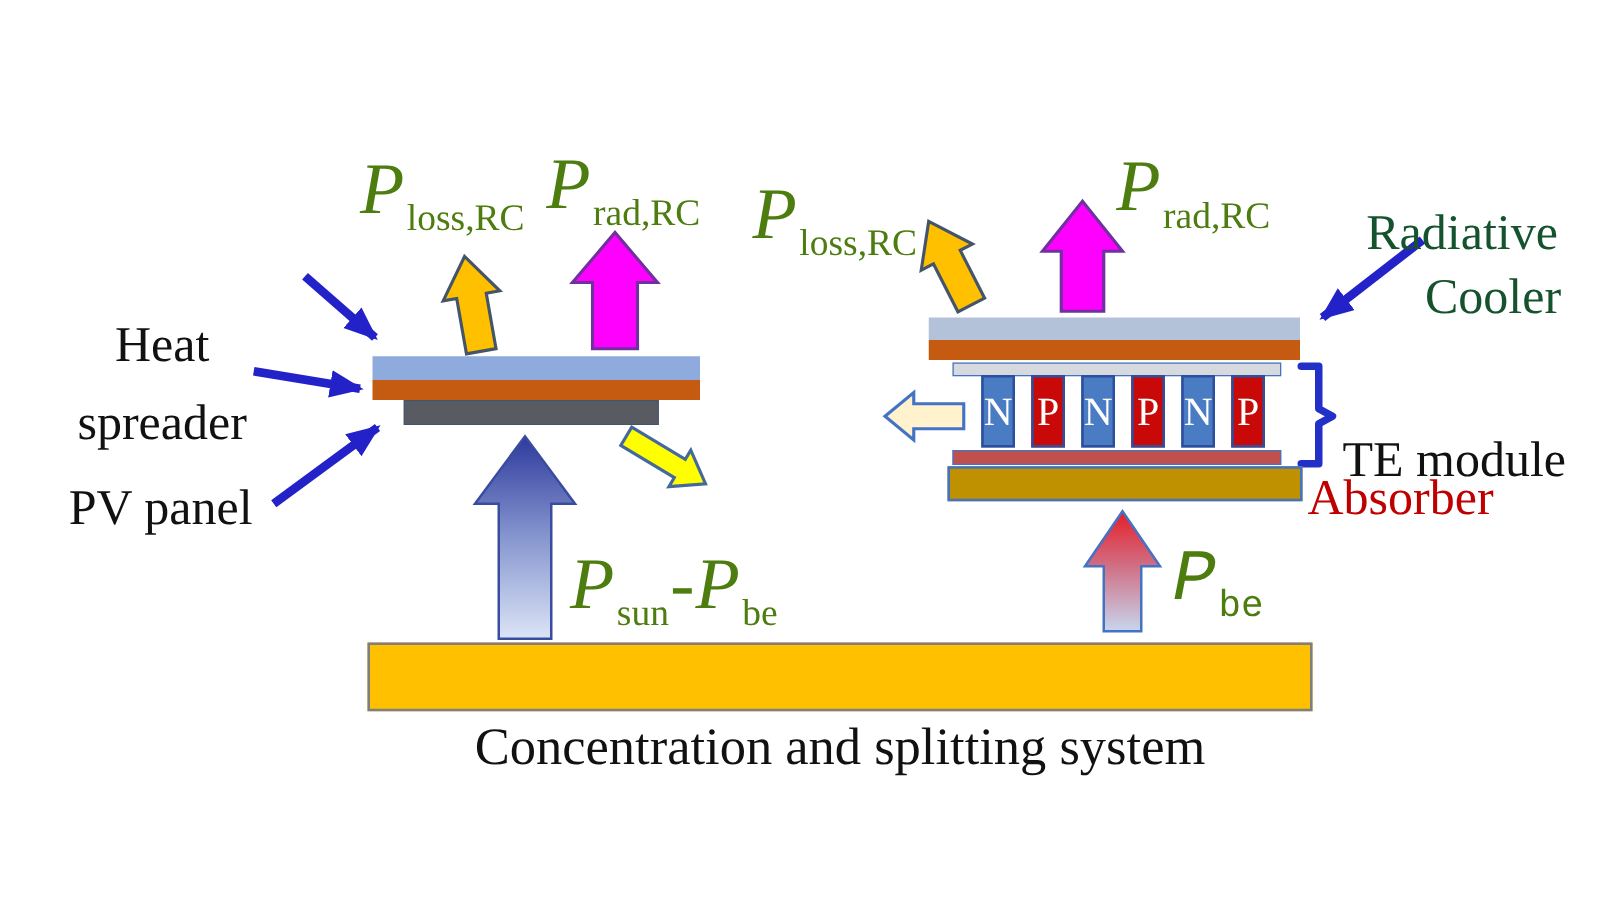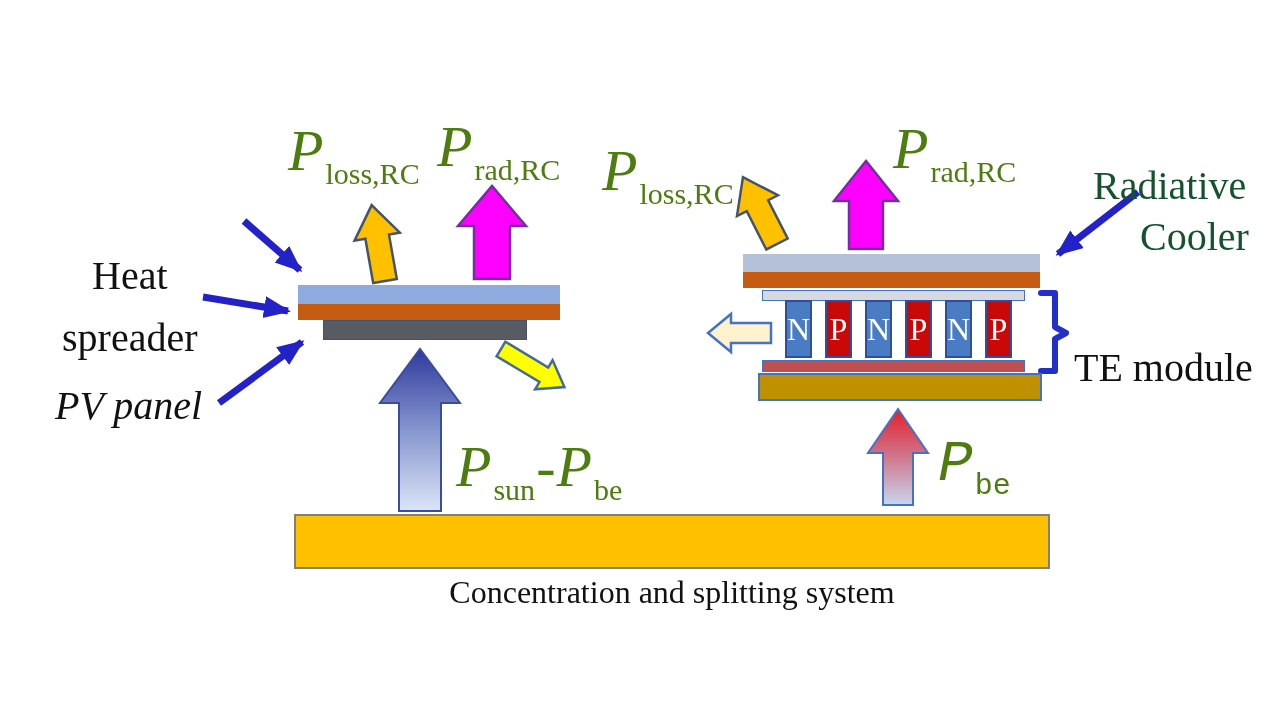--- a/index.html
+++ b/index.html
@@ -12,21 +12,21 @@
   .plabel sub{font-style:normal;font-size:30px;vertical-align:-14px;line-height:0;margin-left:2px;}
   .plabel .minus{font-style:normal;margin:0 1px;}
   .purple{color:#14532d;}
   .redtxt{color:#C00000;}
   .leg{position:absolute;z-index:2;top:300px;width:27px;height:58px;box-sizing:border-box;
        border:2px solid #2E4E9E;display:flex;align-items:center;justify-content:center;
        color:#fff;font-size:32px;font-family:"Liberation Serif","DejaVu Serif",serif;}
   .legN{background:#4A7CC4;}
   .legP{background:#C90808;}
   .caption{position:absolute;z-index:3;left:294px;top:574px;width:756px;text-align:center;
-           font-size:32px;color:#111;white-space:nowrap;}
+           font-size:42px;color:#111;white-space:nowrap;}
 </style>
 </head>
 <body>
 
 <div id="canvas">
 
   <svg id="arrows" viewBox="0 0 1280 720" xmlns="http://www.w3.org/2000/svg">
     <defs>
       <marker id="head" markerUnits="userSpaceOnUse" markerWidth="30" markerHeight="24" refX="24" refY="11" orient="auto">
         <path d="M0,0 L27,11 L0,22 Z" fill="#2222C8"></path>
@@ -88,25 +88,26 @@
       <span>P</span>
     </div>
 
   <div class="layer" style="left:762px;top:360px;width:263px;height:12px;background:#C0504D;border:1.5px solid #4472C4;"></div>
   <div class="layer" style="left:758px;top:373px;width:284px;height:28px;background:#BF9000;border:2px solid #4472C4;"></div>
 
   <div class="layer" style="left:294px;top:514px;width:756px;height:55px;background:#FFC000;border:2px solid #7F7F7F;"></div>
 
   <div class="t" style="left:62px;top:255px;margin-left:30px;">Heat</div>
   <div class="t" style="left:62px;top:317px;">spreader</div>
-  <div class="t" style="left:55px;top:385px;font-style:italic;">PV panel</div>
+  <div class="t" style="left:55px;top:385px;">PV panel</div>
 
   <div class="t purple" style="left:1093px;top:165px;">Radiative</div>
   <div class="t purple" style="left:1140px;top:216px;">Cooler</div>
   <div class="t" style="left:1074px;top:307px;margin-top:40px;">TE module</div>
+  <div class="t redtxt" style="left:1046px;top:377px;">Absorber</div>
 
   <div class="caption">Concentration and splitting system</div>
 
   <div class="plabel" style="left:288px;top:122px;">
     <span>P</span><sub>loss,RC</sub>
   </div>
   <div class="plabel" style="left:437px;top:118px;">
     <span>P</span><sub>rad,RC</sub>
   </div>
   <div class="plabel" style="left:602px;top:142px;">

